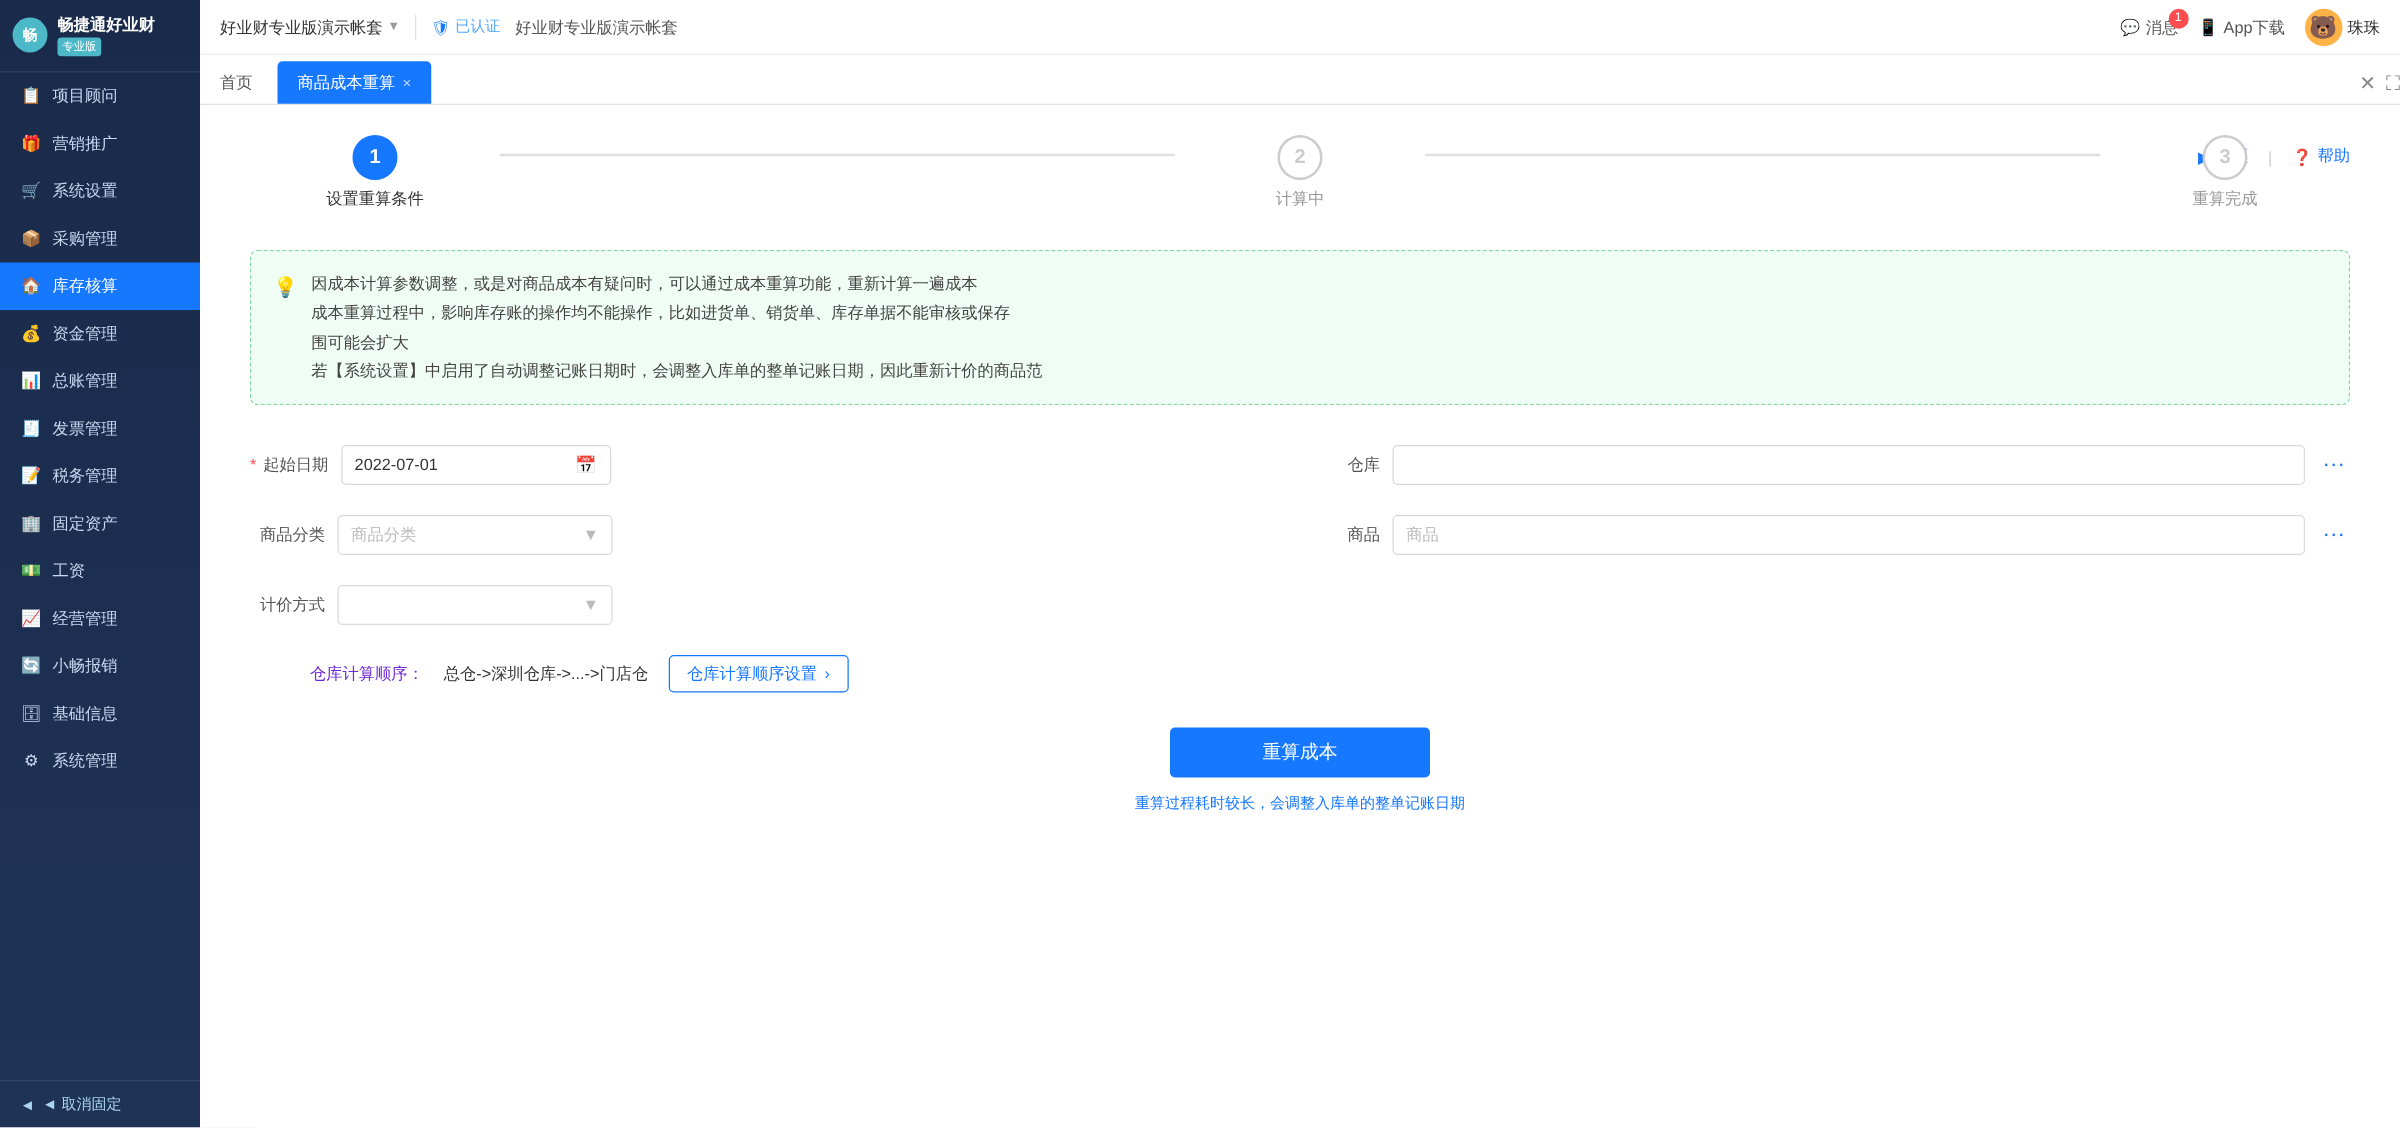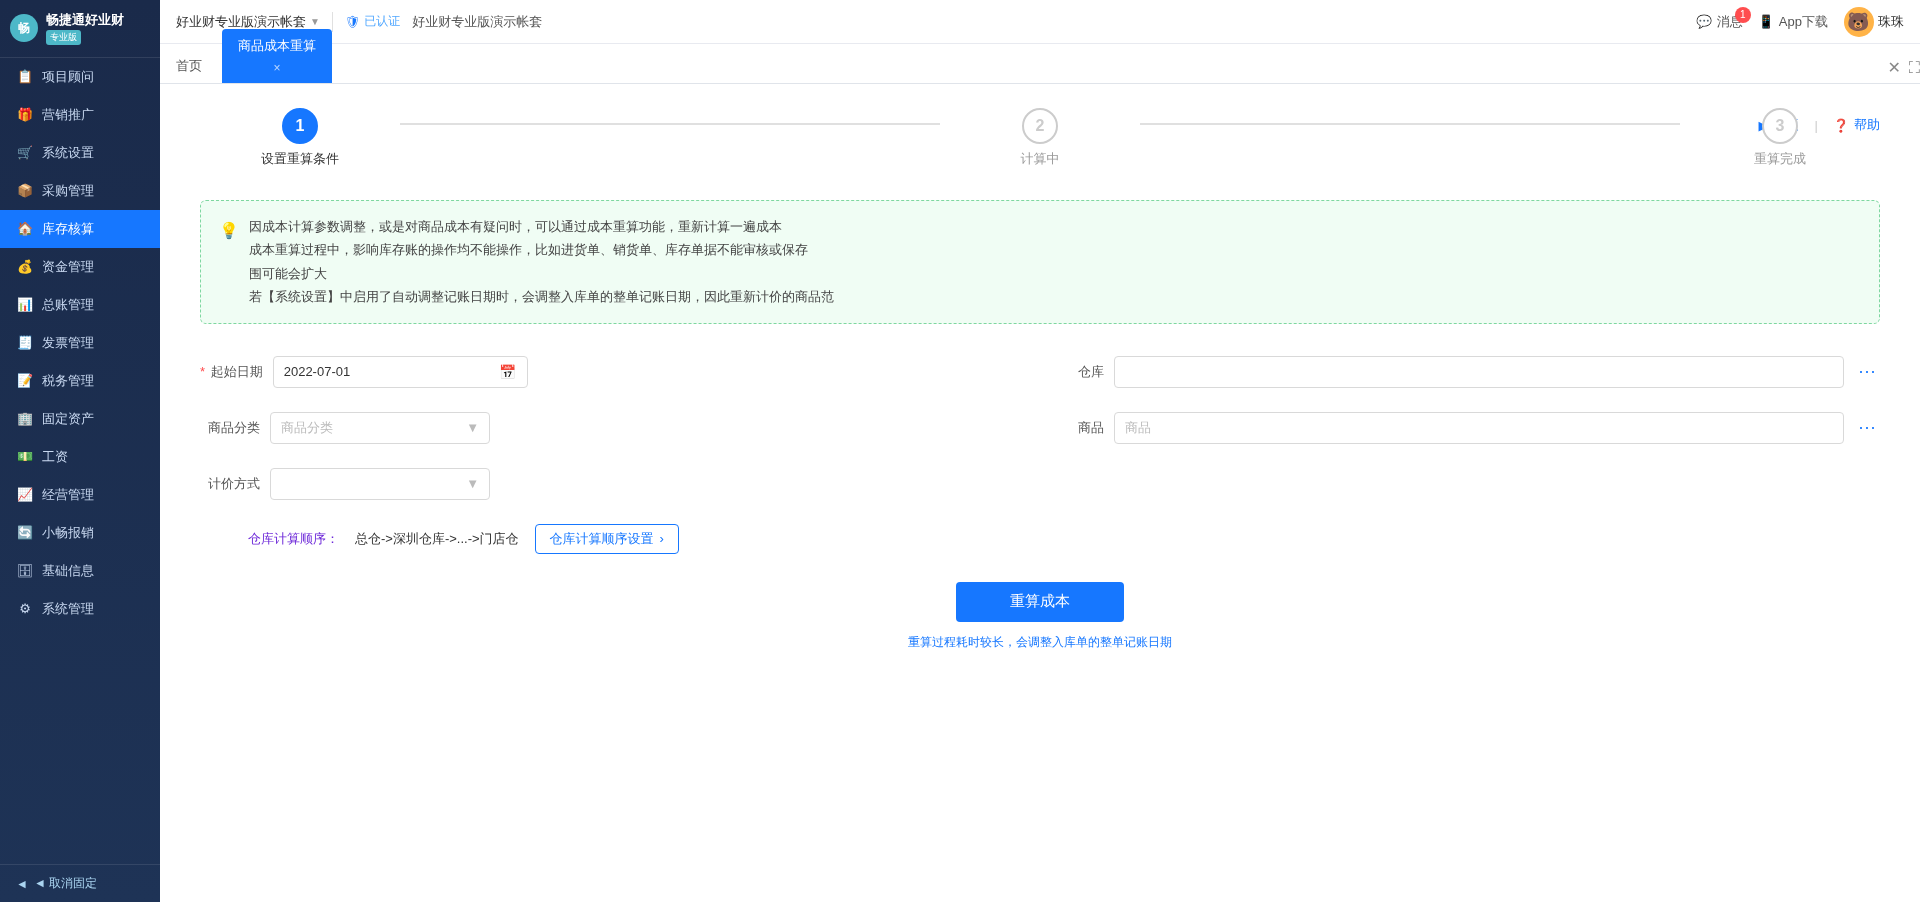--- a/index.html
+++ b/index.html
@@ -112,21 +112,20 @@
       padding: 8px 16px;
       cursor: pointer;
       font-size: 13px;
       color: #555;
       border-radius: 4px 4px 0 0;
       display: flex; align-items: center; gap: 6px;
     }
     .tab-item.active {
       background: #1677ff;
       color: #fff;
-      flex-direction: column;
     }
     .tab-close { font-size: 12px; cursor: pointer; opacity: 0.7; }
     .tabbar-right { margin-left: auto; display: flex; align-items: center; gap: 8px; padding-bottom: 6px; }
     .tabbar-btn { font-size: 16px; color: #888; cursor: pointer; }
 
     
     .content { flex: 1; overflow-y: auto; padding: 24px 40px; background: #fff; }
     .content::-webkit-scrollbar { width: 6px; }
     .content::-webkit-scrollbar-thumb { background: #ccc; border-radius: 3px; }
 
@@ -188,21 +187,21 @@
     .warehouse-order-value { font-size: 13px; color: #333; }
     .warehouse-order-btn {
       height: 30px; padding: 0 14px; border: 1px solid #1677ff; border-radius: 4px;
       color: #1677ff; font-size: 13px; background: #fff; cursor: pointer;
       display: flex; align-items: center; gap: 6px;
     }
 
     
     .submit-area { display: flex; flex-direction: column; align-items: center; gap: 12px; margin-top: 12px; }
     .submit-btn {
-      width: 168px; height: 40px;
+      width: 208px; height: 40px;
       background: #1677ff; color: #fff;
       border: none; border-radius: 4px;
       font-size: 15px; cursor: pointer;
       display: flex; align-items: center; justify-content: center;
     }
     .submit-note { font-size: 12px; color: #1677ff; }
   </style>
 </head>
 <body>
 
@@ -376,21 +375,21 @@
         <div>若【系统设置】中启用了自动调整记账日期时，会调整入库单的整单记账日期，因此重新计价的商品范</div>
       </div>
     </div>
 
     <div class="form-row">
       <div class="form-field">
         <div class="form-label">
           <span class="form-required">*</span>
           <span>起始日期</span>
         </div>
-        <div class="form-input has-icon" style="width:255px; flex: none;">
+        <div class="form-input has-icon" style="width:216px; flex: none;">
           <span>2022-07-01</span>
           <span class="form-input-icon">📅</span>
         </div>
       </div>
       <div class="form-field">
         <div class="form-label">仓库</div>
         <div class="form-input" style="flex: 1;">
           <span style="color:#bbb;"></span>
         </div>
         <span class="form-dots">···</span>

